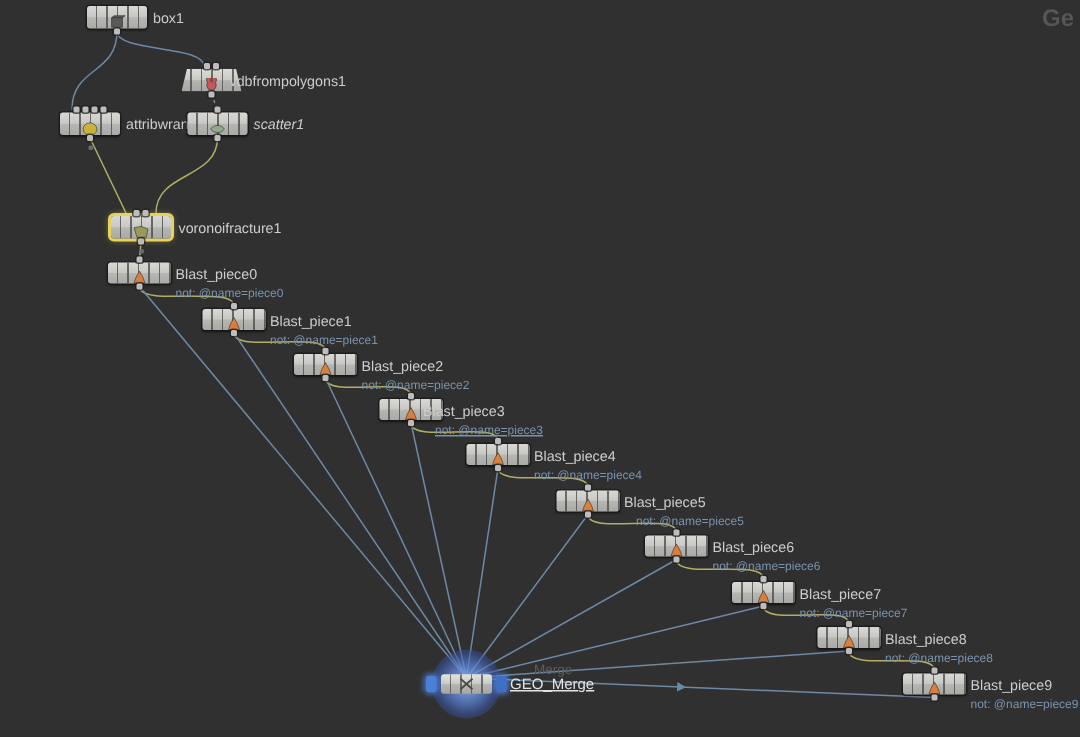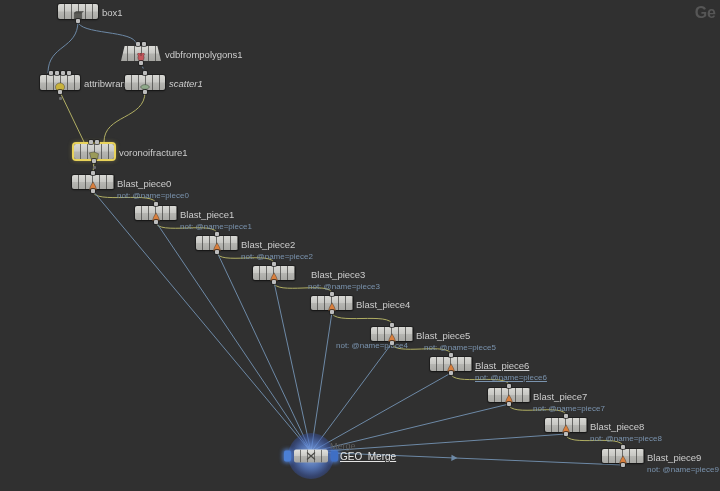--- a/index.html
+++ b/index.html
@@ -212,21 +212,21 @@
         <div class="body">
           <div class="stripes"></div>
         </div>
         <div class="glyph"><svg width="13" height="10" viewBox="0 0 14 11">
             <path d="M4,3 A2.2,2.2 0 1 1 7,3 A2.2,2.2 0 1 1 10,3 A3,4 0 0 1 7,9 A3,4 0 0 1 4,3 Z" fill="#c4565c" stroke="rgba(40,40,36,0.7)" stroke-width="0.6"></path>
           </svg></div>
       </div>
       <div class="port" style="left: 136px; top: 42px;"></div>
       <div class="port" style="left: 142px; top: 42px;"></div>
       <div class="port" style="left: 139px; top: 61px;"></div>
-      <div class="nlabel" style="left: 165px; top: 49px;">vdbfrompolygons1</div>
+      <div class="nlabel" style="left: 153px; top: 49px;">vdbfrompolygons1</div>
       <div class="node" style="left: 40px; top: 75px; width: 40px; height: 15px;">
         <div class="body">
           <div class="stripes"></div>
         </div>
         <div class="glyph"><svg width="13" height="10" viewBox="0 0 14 11">
             <path d="M7,1 C10,1 12,3.5 12,5.5 C12,8 10,10 7,10 C4,10 2,8 2,5.5 C2,3.5 4,1 7,1 Z" fill="#c8b23c" stroke="rgba(40,40,36,0.7)" stroke-width="0.6"></path>
           </svg></div>
       </div>
       <div class="port" style="left: 49px; top: 71px;"></div>
       <div class="port" style="left: 55px; top: 71px;"></div>
@@ -298,34 +298,34 @@
       <div class="node" style="left: 253px; top: 266px; width: 42px; height: 14px;">
         <div class="body">
           <div class="stripes"></div>
         </div>
         <div class="glyph"><svg width="13" height="10" viewBox="0 0 14 11">
             <path d="M7,0.8 L9.6,5.5 L11,9.6 L3,9.6 L4.4,5.5 Z" fill="#d97f3d" stroke="rgba(40,40,36,0.7)" stroke-width="0.6"></path>
           </svg></div>
       </div>
       <div class="port" style="left: 272px; top: 262px;"></div>
       <div class="port" style="left: 272px; top: 280px;"></div>
-      <div class="nlabel" style="left: 311px; top: 269px;">Blast_piece3</div>
-      <div class="nsub" style="left: 308px; top: 282px;">not: @name=piece3</div>
+      <div class="nlabel" style="left: 282px; top: 269px;">Blast_piece3</div>
+      <div class="nsub" style="left: 290px; top: 282px; text-decoration: underline;">not: @name=piece3</div>
       <div class="node" style="left: 311px; top: 296px; width: 42px; height: 14px;">
         <div class="body">
           <div class="stripes"></div>
         </div>
         <div class="glyph"><svg width="13" height="10" viewBox="0 0 14 11">
             <path d="M7,0.8 L9.6,5.5 L11,9.6 L3,9.6 L4.4,5.5 Z" fill="#d97f3d" stroke="rgba(40,40,36,0.7)" stroke-width="0.6"></path>
           </svg></div>
       </div>
       <div class="port" style="left: 330px; top: 292px;"></div>
       <div class="port" style="left: 330px; top: 310px;"></div>
       <div class="nlabel" style="left: 356px; top: 299px;">Blast_piece4</div>
-      <div class="nsub" style="left: 336px; top: 312px; margin-top: 29px;">not: @name=piece4</div>
+      <div class="nsub" style="left: 356px; top: 312px;">not: @name=piece4</div>
       <div class="node" style="left: 371px; top: 327px; width: 42px; height: 14px;">
         <div class="body">
           <div class="stripes"></div>
         </div>
         <div class="glyph"><svg width="13" height="10" viewBox="0 0 14 11">
             <path d="M7,0.8 L9.6,5.5 L11,9.6 L3,9.6 L4.4,5.5 Z" fill="#d97f3d" stroke="rgba(40,40,36,0.7)" stroke-width="0.6"></path>
           </svg></div>
       </div>
       <div class="port" style="left: 390px; top: 323px;"></div>
       <div class="port" style="left: 390px; top: 341px;"></div>
@@ -334,22 +334,22 @@
       <div class="node" style="left: 430px; top: 357px; width: 42px; height: 14px;">
         <div class="body">
           <div class="stripes"></div>
         </div>
         <div class="glyph"><svg width="13" height="10" viewBox="0 0 14 11">
             <path d="M7,0.8 L9.6,5.5 L11,9.6 L3,9.6 L4.4,5.5 Z" fill="#d97f3d" stroke="rgba(40,40,36,0.7)" stroke-width="0.6"></path>
           </svg></div>
       </div>
       <div class="port" style="left: 449px; top: 353px;"></div>
       <div class="port" style="left: 449px; top: 371px;"></div>
-      <div class="nlabel" style="left: 475px; top: 360px; text-decoration: underline;">Blast_piece6</div>
-      <div class="nsub" style="left: 475px; top: 373px; text-decoration: underline;">not: @name=piece6</div>
+      <div class="nlabel" style="left: 475px; top: 360px;">Blast_piece6</div>
+      <div class="nsub" style="left: 475px; top: 373px;">not: @name=piece6</div>
       <div class="node" style="left: 488px; top: 388px; width: 42px; height: 14px;">
         <div class="body">
           <div class="stripes"></div>
         </div>
         <div class="glyph"><svg width="13" height="10" viewBox="0 0 14 11">
             <path d="M7,0.8 L9.6,5.5 L11,9.6 L3,9.6 L4.4,5.5 Z" fill="#d97f3d" stroke="rgba(40,40,36,0.7)" stroke-width="0.6"></path>
           </svg></div>
       </div>
       <div class="port" style="left: 507px; top: 384px;"></div>
       <div class="port" style="left: 507px; top: 402px;"></div>
@@ -385,17 +385,17 @@
     <div class="halo"></div>
     <div class="fl left"></div>
     <div class="fl right"></div>
     <div class="chip">
       <div class="stripes"></div>
       <svg width="34" height="13" viewBox="0 0 34 13" style="position:absolute;left:0;top:0;">
         <path d="M13,3 L17,6.5 L13,10 M21,3 L17,6.5 L21,10" stroke="#4a4a46" stroke-width="1.2" fill="none"></path>
       </svg>
     </div>
   </div>
-  <div class="merge-ghost" id="merge-ghost" style="left: 330px; top: 441px;">Merge</div>
+  <div class="merge-ghost" id="merge-ghost" style="left: 356px; top: 441px;">Merge</div>
   <div class="merge-label" id="merge-label" style="left: 340px; top: 451px;">GEO_Merge</div>
 
   <div class="corner-text" id="corner-text" style="right:4px; top:4px;">Ge</div>
 </div>
 
 </body></html>

